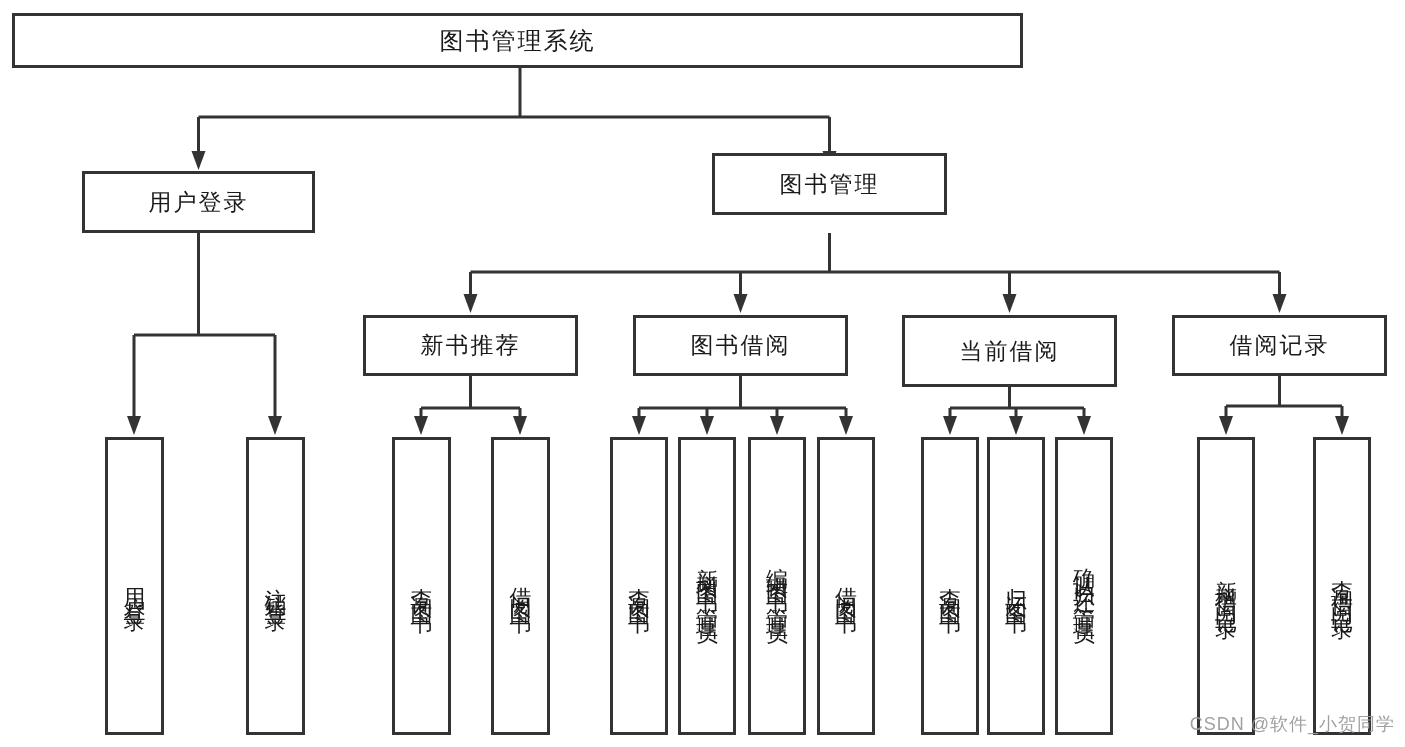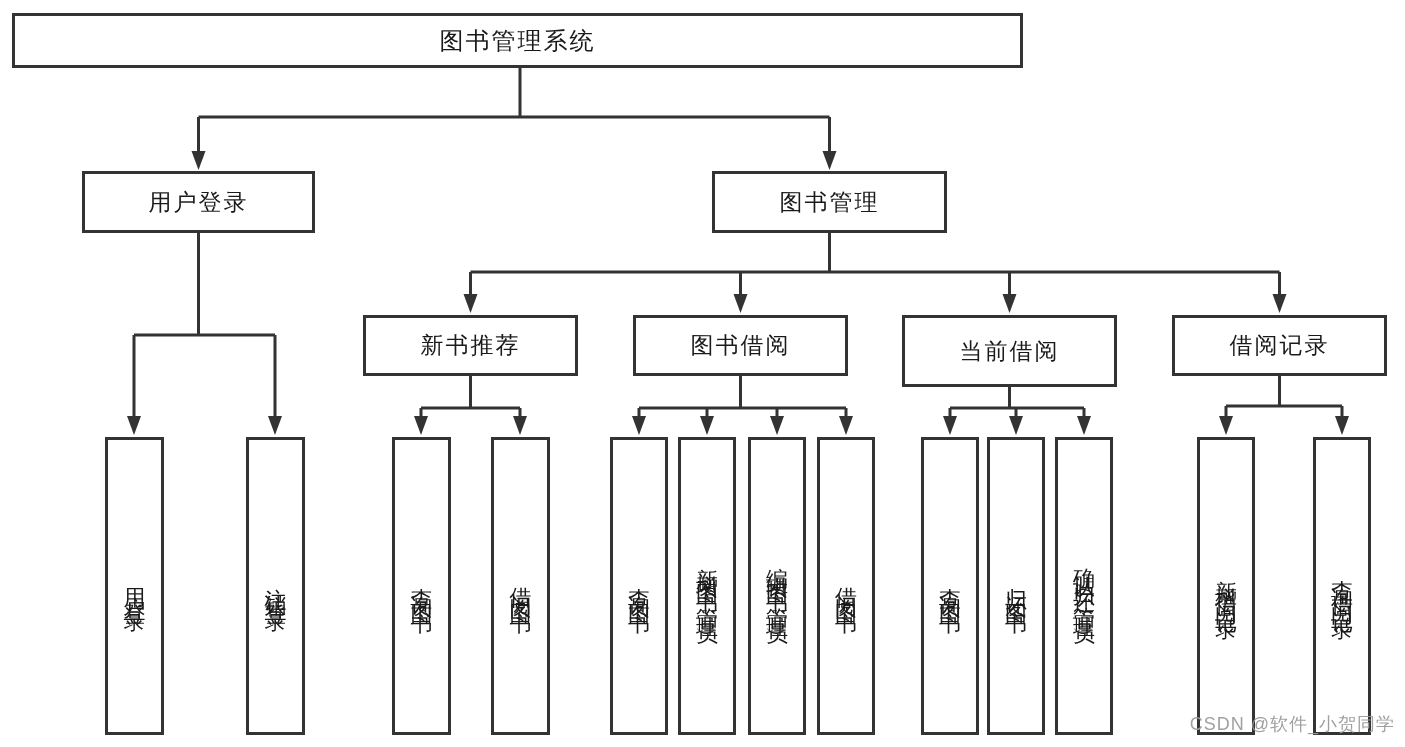--- a/index.html
+++ b/index.html
@@ -115,21 +115,21 @@
     </g>
   </svg>
 
   <div class="box" style="left:12px; top:13px; width:1011px; height:55px">
     <span class="label root-label">图书管理系统</span>
   </div>
 
   <div class="box" style="left:82px; top:171px; width:233px; height:62px">
     <span class="label">用户登录</span>
   </div>
-  <div class="box" style="left:712px; top:171px; width:235px; height:62px">
+  <div class="box" style="left:712px; top:153px; width:235px; height:62px">
     <span class="label">图书管理</span>
   </div>
 
   <div class="box" style="left:633px; top:315px; width:215px; height:61px">
     <span class="label">图书借阅</span>
   </div>
   <div class="box" style="left:363px; top:315px; width:215px; height:61px">
     <span class="label">新书推荐</span>
   </div>
   <div class="box" style="left:902px; top:315px; width:215px; height:72px">

